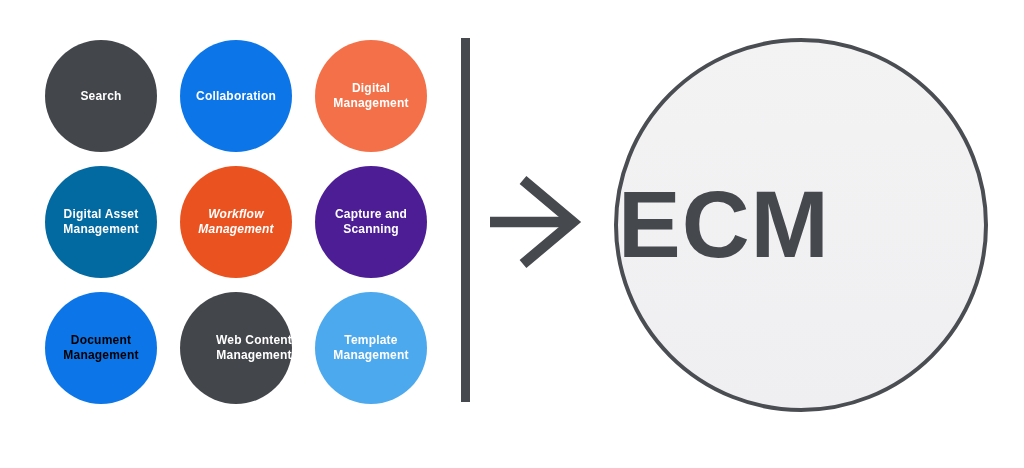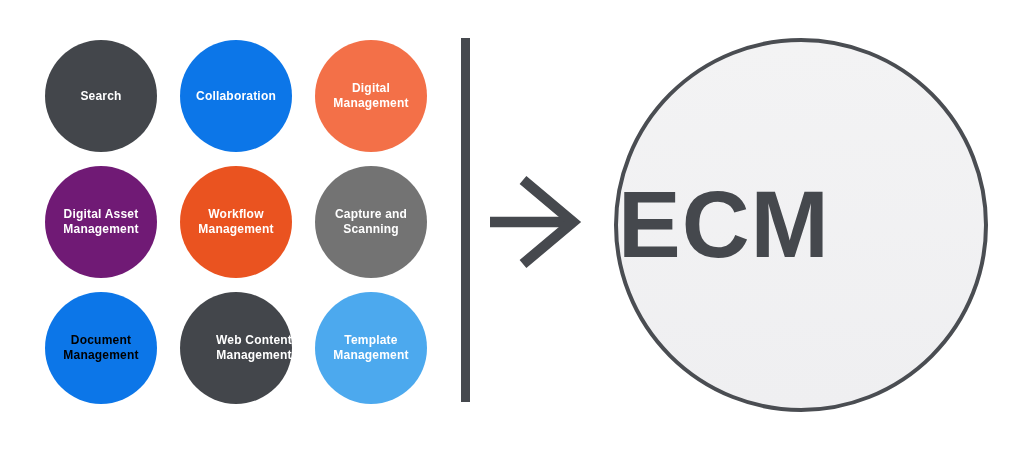--- a/index.html
+++ b/index.html
@@ -87,29 +87,29 @@
   <div class="circle c0" style="background: rgb(67, 70, 75); color: rgb(255, 255, 255);">
     <span class="circle-label">Search</span>
   </div>
   <div class="circle c1" style="background: rgb(12, 118, 232); color: rgb(255, 255, 255);">
     <span class="circle-label">Collaboration</span>
   </div>
   <div class="circle c2" style="background: rgb(243, 112, 72); color: rgb(255, 255, 255);">
     <span class="circle-label">Digital
 Management</span>
   </div>
-  <div class="circle c3" style="background: #701a75; color: rgb(255, 255, 255);">
+  <div class="circle c3" style="background: #0369a1; color: rgb(255, 255, 255);">
     <span class="circle-label">Digital Asset
 Management</span>
   </div>
-  <div class="circle c4" style="background: rgb(234, 83, 32); color: rgb(255, 255, 255);">
+  <div class="circle c4" style="background: rgb(234, 83, 32); color: rgb(255, 255, 255); font-style: italic;">
     <span class="circle-label">Workflow
 Management</span>
   </div>
-  <div class="circle c5" style="background: #737373; color: rgb(255, 255, 255);">
+  <div class="circle c5" style="background: #4c1d95; color: rgb(255, 255, 255);">
     <span class="circle-label">Capture and
 Scanning</span>
   </div>
   <div class="circle c6" style="background: rgb(12, 118, 232); color: #000000;">
     <span class="circle-label">Document
 Management</span>
   </div>
   <div class="circle c7" style="background: rgb(67, 70, 75); color: rgb(255, 255, 255);">
     <span class="circle-label">Web Content
 Management</span>

